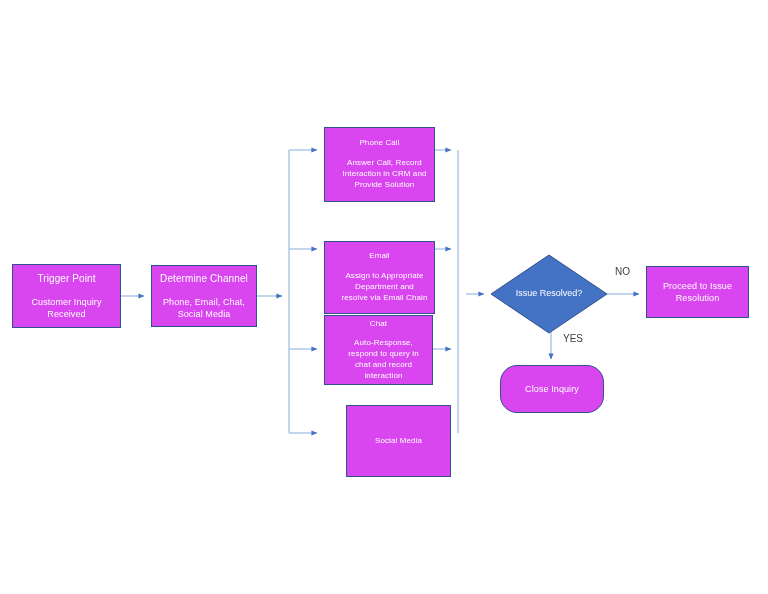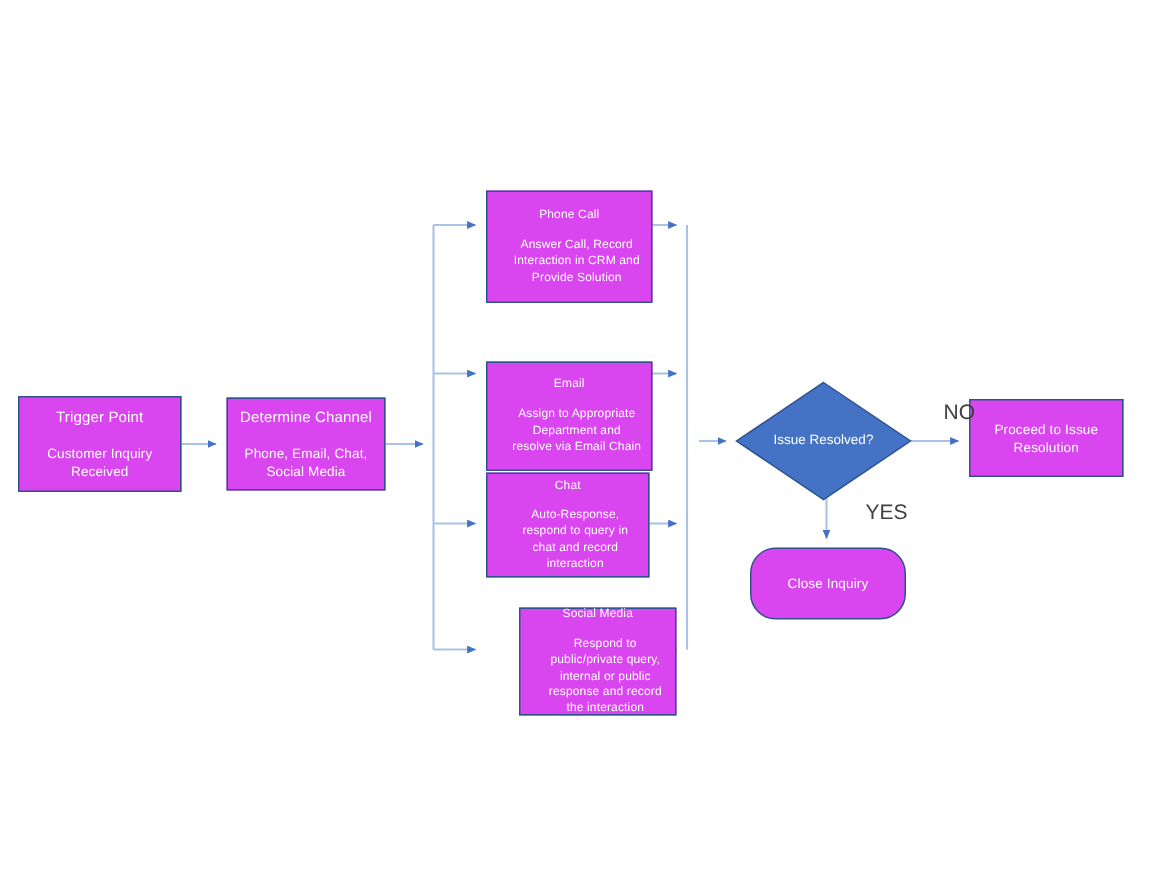--- a/index.html
+++ b/index.html
@@ -76,23 +76,22 @@
     text-align: center;
     color: #ffffff;
     font-size: 9px;
     line-height: 1.45;
     pointer-events: none;
   }
 
   .edge-label {
     position: absolute;
     color: #404040;
-    font-size: 14px;
+    font-size: 10px;
     white-space: nowrap;
-    margin-left: 14px;
   }
   #label-no  { left: 615px; top: 266px; }
   #label-yes { left: 563px; top: 333px; }
 </style>
 </head>
 <body>
 
 <svg id="canvas" viewBox="0 0 768 594" xmlns="http://www.w3.org/2000/svg">
   <defs>
     <marker id="arrow" markerWidth="7" markerHeight="7" refX="5.6" refY="2.6" orient="auto" markerUnits="userSpaceOnUse">
@@ -150,21 +149,20 @@
   <span class="body">Assign to Appropriate Department and resolve via Email Chain</span>
 </div>
 
 <div class="node" id="node-chat">
   <span class="title">Chat</span>
   <span class="body">Auto-Response, respond to query in chat and record interaction</span>
 </div>
 
 <div class="node" id="node-social">
   <span class="title">Social Media</span>
-  <span class="body">Respond to public/private query, internal or public response and record the interaction</span>
 </div>
 
 <div class="diamond-label">
   <span>Issue Resolved?</span>
 </div>
 
 <div class="node big single" id="node-proceed">
   <span class="body">Proceed to Issue Resolution</span>
 </div>
 

